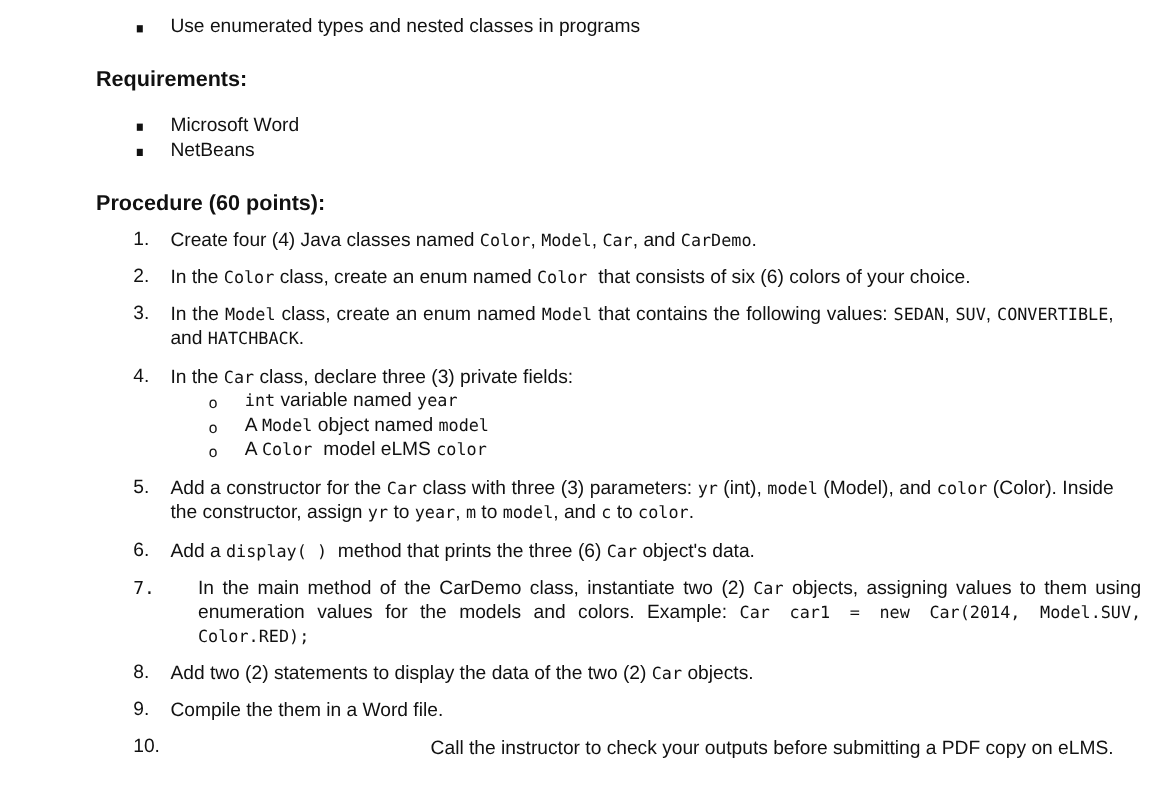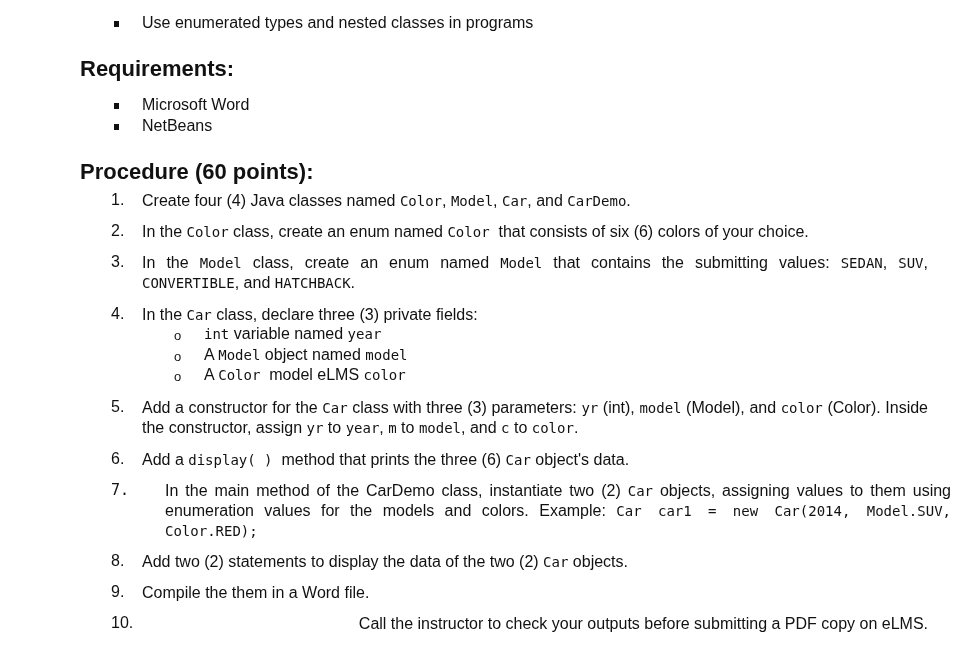--- a/index.html
+++ b/index.html
@@ -1,21 +1,21 @@
 <!DOCTYPE html>
 <html><head>
   <meta charset="utf-8">
   <style>
     html, body { margin:0; padding:0; background:#ffffff; }
     body { width:975px; height:672px; position:relative; overflow:hidden;
       font-family:"Liberation Sans", sans-serif; color:#111; font-size:16px; }
     .code { font-family:"DejaVu Sans Mono", "Liberation Mono", monospace; font-size:14px; }
     .abs { position:absolute; }
     .sq { position:absolute; width:5px; height:6px; background:#111; }
-    .h { position:absolute; left:80px; font-weight:bold; font-size:22px; }
+    .h { position:absolute; left:80px; font-weight:bold; font-size:18px; }
     .num { position:absolute; left:111px; }
     .txt { position:absolute; left:142px; width:786px; line-height:20px; }
     .just { text-align:justify; text-align-last:left; }
     .sub-b { position:absolute; left:174px; font-size:13px; }
     .sub-t { position:absolute; left:204px; }
   </style>
 </head>
 <body>
 
 <div class="sq" style="left:114px;top:21px;"></div>
@@ -34,21 +34,21 @@
   <span>Create four (4) Java classes named </span><span class="code">Color</span><span>, </span><span class="code">Model</span><span>, </span><span class="code">Car</span><span>, and </span><span class="code">CarDemo</span><span>.</span>
 </div>
 
 <div class="num" style="top:222px;">2.</div>
 <div class="txt" style="top:222px;">
   <span>In the </span><span class="code">Color</span><span> class, create an enum named </span><span class="code" style="white-space:pre;">Color</span><span style="white-space:pre;">  that consists of six (6) colors of your choice.</span>
 </div>
 
 <div class="num" style="top:253px;">3.</div>
 <div class="txt just" style="top:253px;">
-  <span>In the </span><span class="code">Model</span><span> class, create an enum named </span><span class="code">Model</span><span> that contains the submitting values: </span><span class="code">SEDAN</span><span>, </span><span class="code">SUV</span><span>, </span><span class="code">CONVERTIBLE</span><span>, and </span><span class="code">HATCHBACK</span><span>.</span>
+  <span>In the </span><span class="code">Model</span><span> class, create an enum named </span><span class="code">Model</span><span> that contains the following values: </span><span class="code">SEDAN</span><span>, </span><span class="code">SUV</span><span>, </span><span class="code">CONVERTIBLE</span><span>, and </span><span class="code">HATCHBACK</span><span>.</span>
 </div>
 
 <div class="num" style="top:305px;">4.</div>
 <div class="txt" style="top:305px;">
   <span>In the </span><span class="code">Car</span><span> class, declare three (3) private fields:</span>
 </div>
 <div class="sub-b" style="top:328px;">o</div>
 <div class="sub-t" style="top:325px;">
   <span class="code">int</span><span> variable named </span><span class="code">year</span>
 </div>

